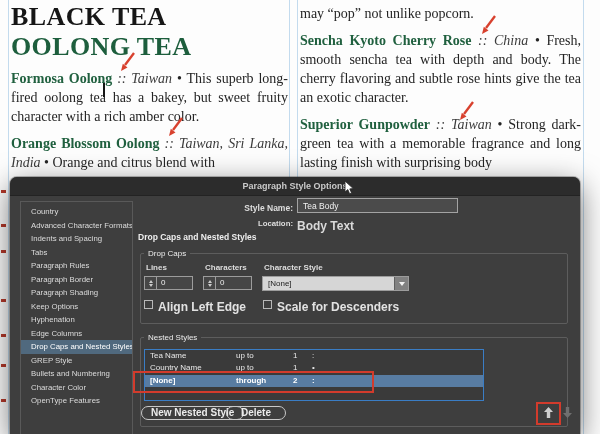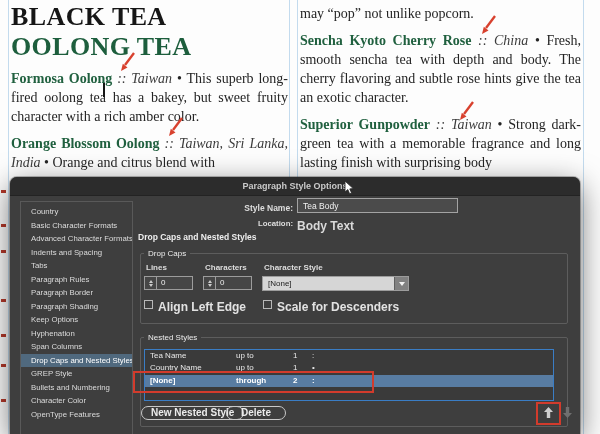--- a/index.html
+++ b/index.html
@@ -79,21 +79,21 @@
   .dd-btn { width:14px; background:#818181; border-left:1px solid #5f5f5f;
             display:flex; align-items:center; justify-content:center; }
   .dd-tri { width:0; height:0; border-left:3px solid transparent; border-right:3px solid transparent;
             border-top:4px solid #f2f2f2; }
 
   .checkbox { position:absolute; width:9px; height:9px; border:1px solid #b8b8b8; background:#3e3e3e; }
   #cb1{left:134px; top:123px;} #cb2{left:253px; top:123px;}
   .cb-lbl { position:absolute; font-size:12px; font-weight:bold; color:#e2e2e2; }
   #cb1Lbl{left:148px; top:123px;} #cb2Lbl{left:267px; top:123px;}
 
-  .ntable { position:absolute; left:134px; top:172px; width:410px; height:52px;
+  .ntable { position:absolute; left:134px; top:172px; width:340px; height:52px;
             border:1.5px solid #3a7dc5; background:#3a3a3a; overflow:hidden; }
   .nrow { height:12.3px; display:flex; font-size:8px; line-height:12.3px; color:#e8e8e8; }
   .nrow.sel { background:#587ca2; color:#ffffff; font-weight:bold; }
   .c-name{width:91px; padding-left:5px;} .c-mode{width:57px;} .c-count{width:19px;} .c-delim{flex:1;}
 
   .pill-btn { position:absolute; height:14px; line-height:12px; border:1px solid #c9c9c9;
               border-radius:8px; background:transparent; color:#ececec; font-size:10px;
               font-weight:bold; padding:0 9px; font-family:"Liberation Sans",sans-serif; }
   #btnNew{left:131px; top:229px;} #btnDelete{left:216px; top:229px; padding:0 14px;}
   .move-btn { position:absolute; width:12px; height:14px; display:flex;
@@ -163,30 +163,29 @@
   <div class="dialog">
     <div class="titlebar">
       <span>Paragraph Style Options</span>
       <svg class="cursor" width="11" height="15" viewBox="0 0 11 15">
           <path d="M2 1 L2 12 L4.8 9.6 L6.6 13.8 L8.6 12.9 L6.8 8.9 L10.3 8.6 Z" fill="#ffffff" stroke="#2b2b2b" stroke-width="0.9"></path>
         </svg>
     </div>
 
     <div class="sidebar" id="sidebar">
         <div class="sb-item">Country</div>
-        <div class="sb-item">Basic Character Formats</div>
         <div class="sb-item">Advanced Character Formats</div>
         <div class="sb-item">Indents and Spacing</div>
         <div class="sb-item">Tabs</div>
         <div class="sb-item">Paragraph Rules</div>
         <div class="sb-item">Paragraph Border</div>
         <div class="sb-item">Paragraph Shading</div>
         <div class="sb-item">Keep Options</div>
         <div class="sb-item">Hyphenation</div>
-        <div class="sb-item">Span Columns</div>
+        <div class="sb-item">Edge Columns</div>
         <div class="sb-item sel">Drop Caps and Nested Styles</div>
         <div class="sb-item">GREP Style</div>
         <div class="sb-item">Bullets and Numbering</div>
         <div class="sb-item">Character Color</div>
         <div class="sb-item">OpenType Features</div>
       </div>
 
     <div class="lbl" id="styleNameLbl">Style Name:</div>
     <input id="styleNameInput" value="Tea Body" style="">
     <div class="lbl" id="locationLbl">Location:</div>

